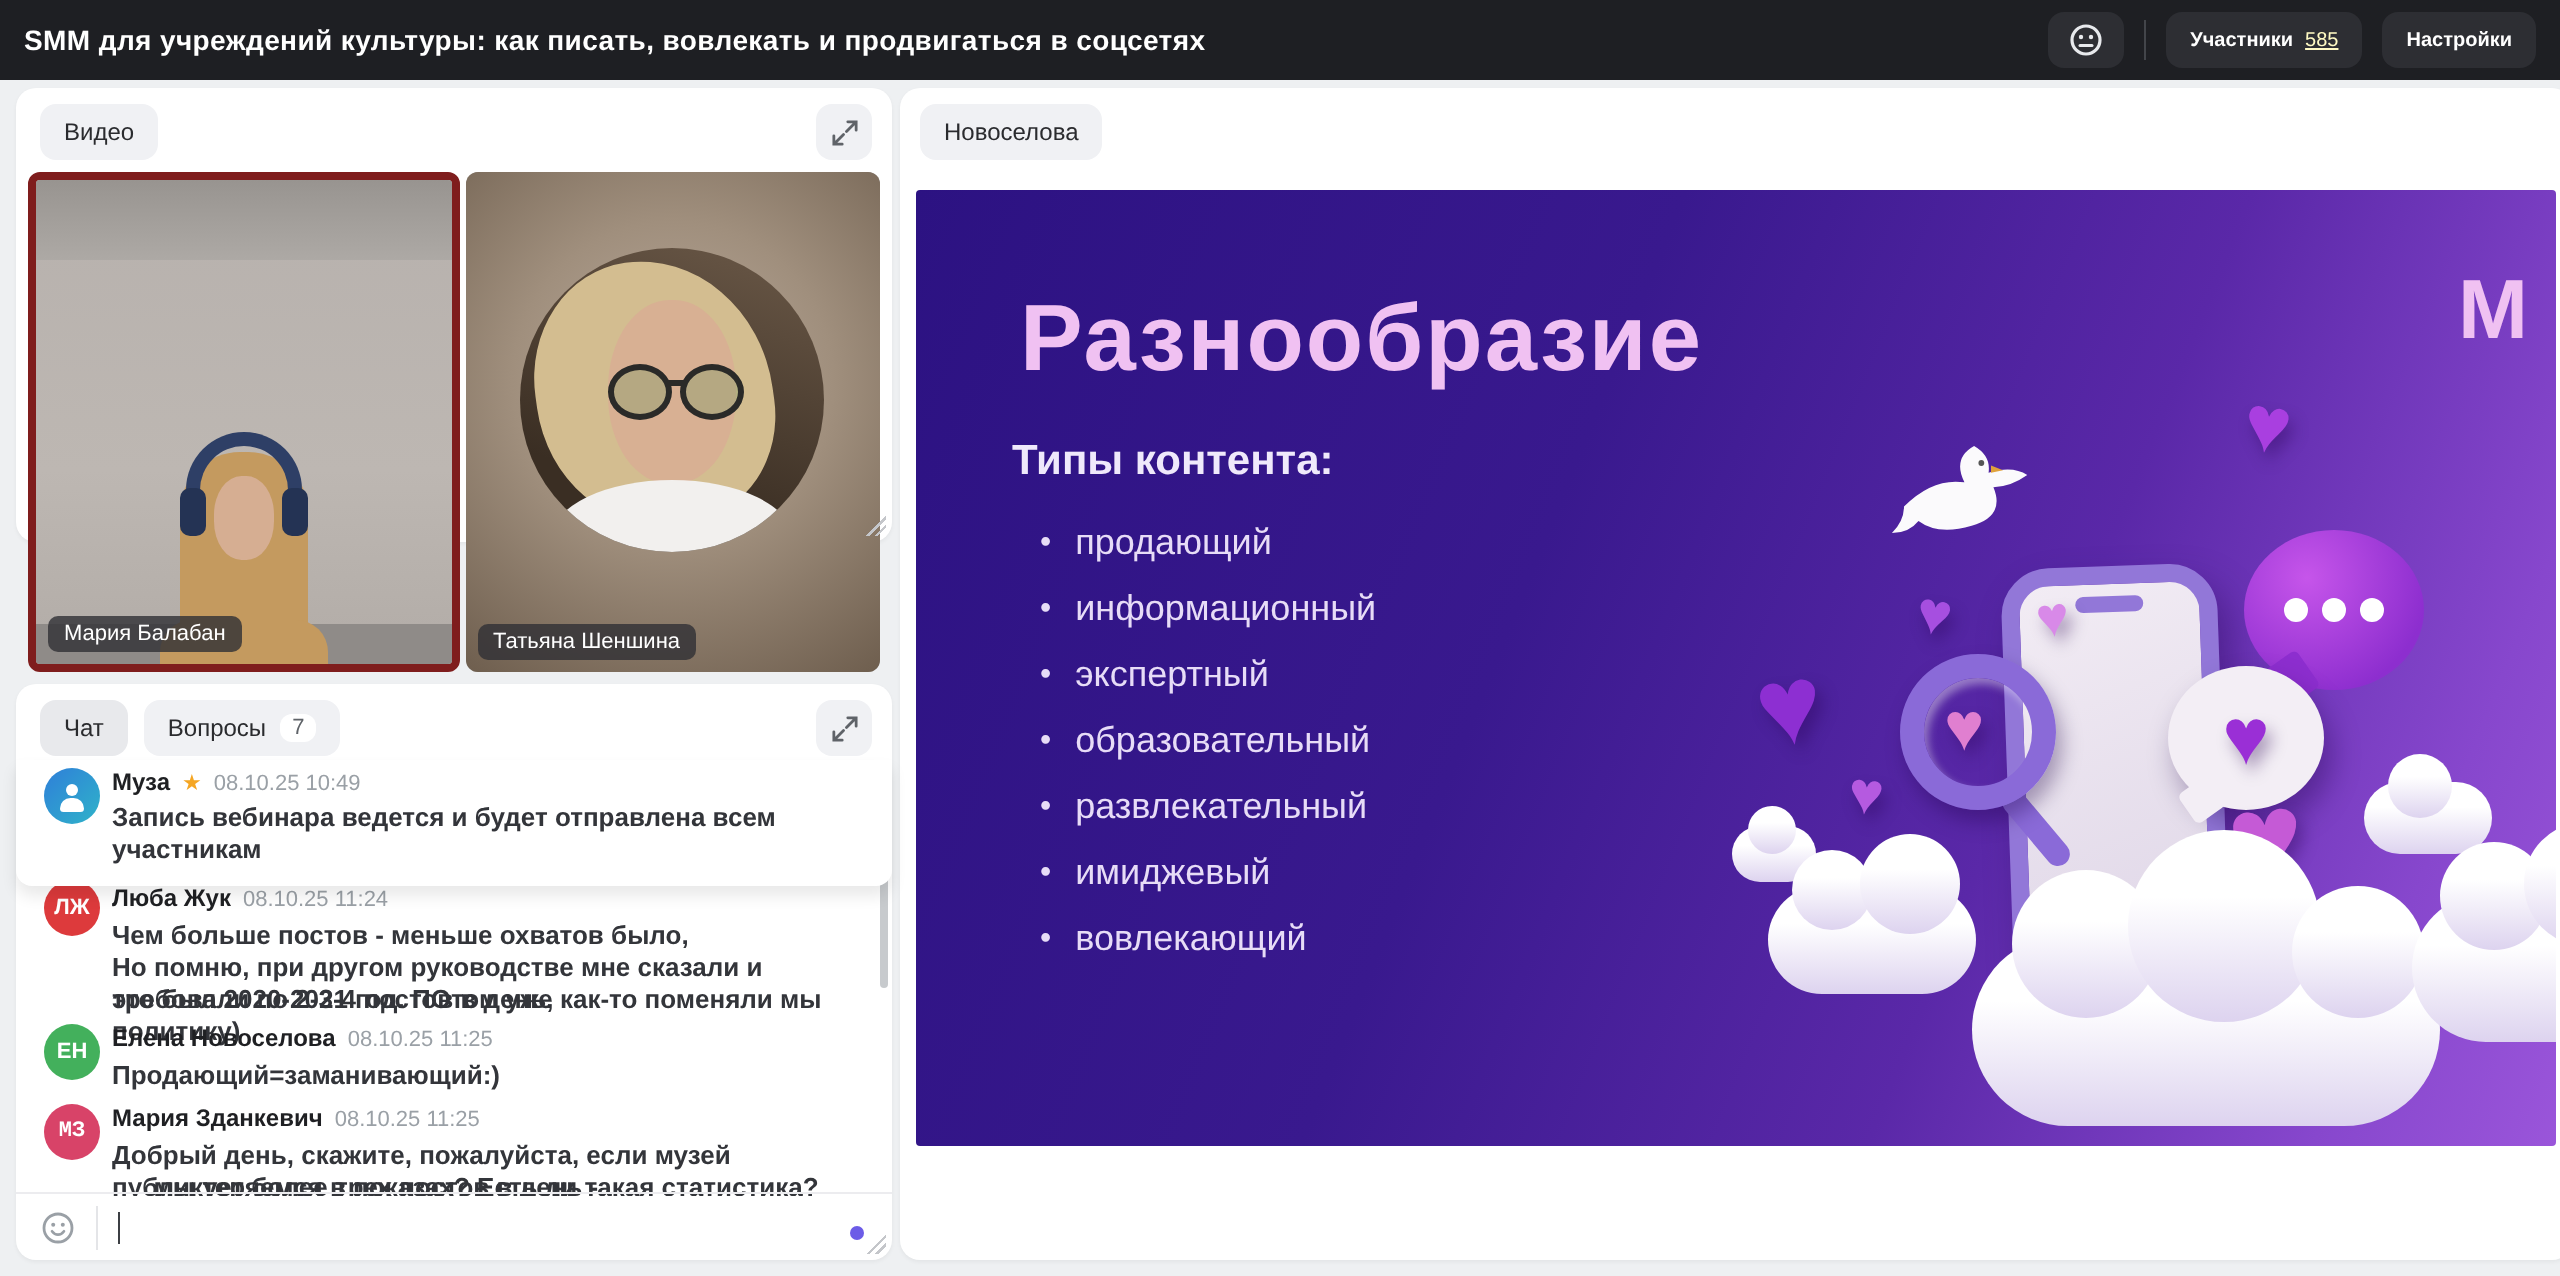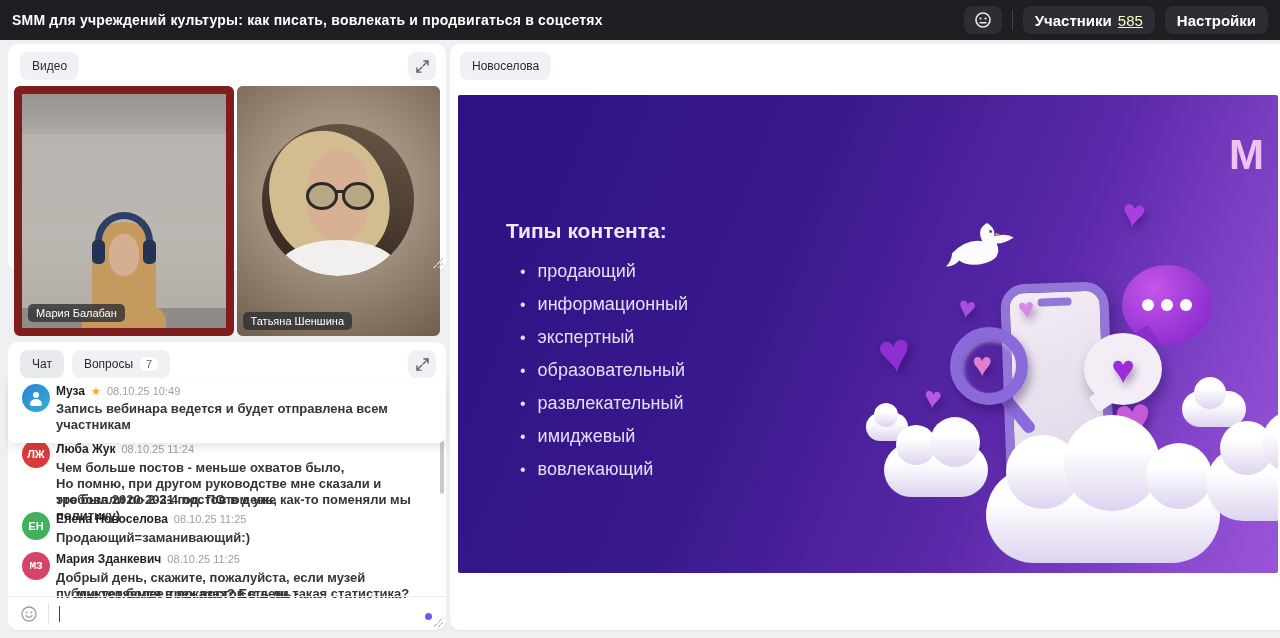--- a/index.html
+++ b/index.html
@@ -6,41 +6,41 @@
   html,body { width:1280px; height:638px; }
   body { font-family:"Liberation Sans", sans-serif; background:#eef0f2; overflow:hidden; }
   .app { position:relative; width:1280px; height:638px; background:#eef0f2; }
 
   
   .topbar { position:absolute; left:0; top:0; width:1280px; height:40px; background:#1e1f23;
             display:flex; align-items:center; padding:0 12px; }
   .topbar-title { color:#fff; font-size:14px; font-weight:bold; letter-spacing:.2px; }
   .topbar-right { margin-left:auto; display:flex; align-items:center; gap:10px; }
   .tb-btn { height:28px; background:#2d2e33; border-radius:8px; display:flex; align-items:center;
-            gap:6px; padding:0 12px; color:#fff; font-size:15px; font-weight:bold; cursor:pointer; }
+            gap:6px; padding:0 12px; color:#fff; font-size:10px; font-weight:bold; cursor:pointer; }
   .tb-btn.icon-only { width:38px; justify-content:center; padding:0; }
   .tb-count { color:#fef9c3; font-weight:normal;text-decoration:underline; }
   .tb-divider { width:1px; height:20px; background:#43454a; }
 
   
   .panel { position:absolute; background:#fff; border-radius:10px; box-shadow:0 1px 2px rgba(0,0,0,.05); }
   .chip { display:inline-flex; align-items:center; gap:7px; height:28px; padding:0 12px;
           background:#f0f1f4; border-radius:8px; font-size:12px; color:#2a2b2e; }
   .chip .badge { background:#fff; border-radius:6px; padding:1px 6px; font-size:11px; color:#5f6368; }
   .expand-btn { position:absolute; right:10px; top:8px; width:28px; height:28px; border-radius:8px;
                 background:#f0f1f4; display:flex; align-items:center; justify-content:center; cursor:pointer; }
   .rsz { position:absolute; right:3px; bottom:3px; width:10px; height:10px;
          background:linear-gradient(135deg,transparent 50%,#c4c6ca 50%,#c4c6ca 58%,transparent 58%,transparent 72%,#c4c6ca 72%,#c4c6ca 80%,transparent 80%); }
 
   
   .video-panel { left:8px; top:44px; width:438px; height:227px; }
   .video-panel .chip { position:absolute; left:12px; top:8px; }
   .tiles { position:absolute; left:6px; top:42px; width:426px; height:250px; display:flex; gap:3px; }
   .tile { position:relative; flex:1; border-radius:6px; overflow:hidden; background:#a9a5a2; cursor:pointer; }
-  .tile.speaking { border:8px solid #7f1d1d; }
+  .tile.speaking { border:4px solid #7f1d1d; }
   .tile-label { position:absolute; left:6px; bottom:6px; background:rgba(48,48,52,.8); color:#fff;
                 font-size:11px; padding:3px 8px; border-radius:5px; z-index:5; }
 
   
   .scene1 { position:absolute; inset:0; background:linear-gradient(180deg,#b7b1ad 0%,#bdb7b2 60%,#b2aca7 100%); }
   .scene1 .band-top { position:absolute; left:0; top:0; right:0; height:40px; background:linear-gradient(180deg,#989490,#ada9a5); }
   .scene1 .band-bottom { position:absolute; left:0; bottom:0; right:0; height:20px; background:#8f8b88; }
   .p1 { position:absolute; left:50%; bottom:4px; transform:translateX(-50%); width:100px; height:120px; }
   .p1 .hair { position:absolute; left:18px; top:18px; width:64px; height:100px; background:#c49a5f; border-radius:30px 30px 10px 10px; }
   .p1 .face { position:absolute; left:35px; top:30px; width:30px; height:42px; background:#d6ae92; border-radius:46%; }
@@ -288,20 +288,21 @@
     <span class="purple-dot"></span>
     <span class="rsz"></span>
   </section>
 
   <section class="panel pres-panel">
     <span class="chip">
       <span>Новоселова</span>
     </span>
 
     <div class="slide">
+      <div class="slide-title">Разнообразие</div>
       <div class="slide-subtitle">Типы контента:</div>
       <ul class="slide-bullets">
         <li>
             <span class="dot">•</span>
             <span>продающий</span>
           </li>
         <li>
             <span class="dot">•</span>
             <span>информационный</span>
           </li>

